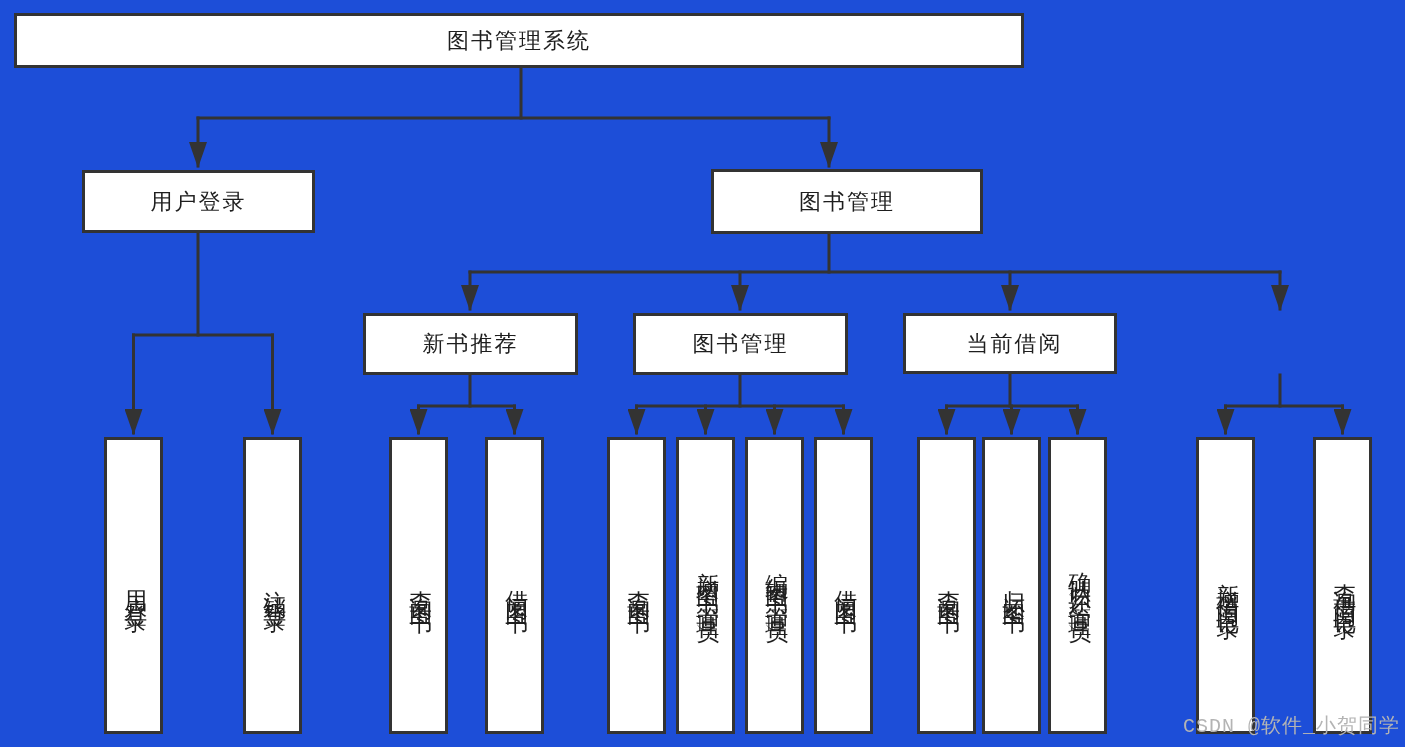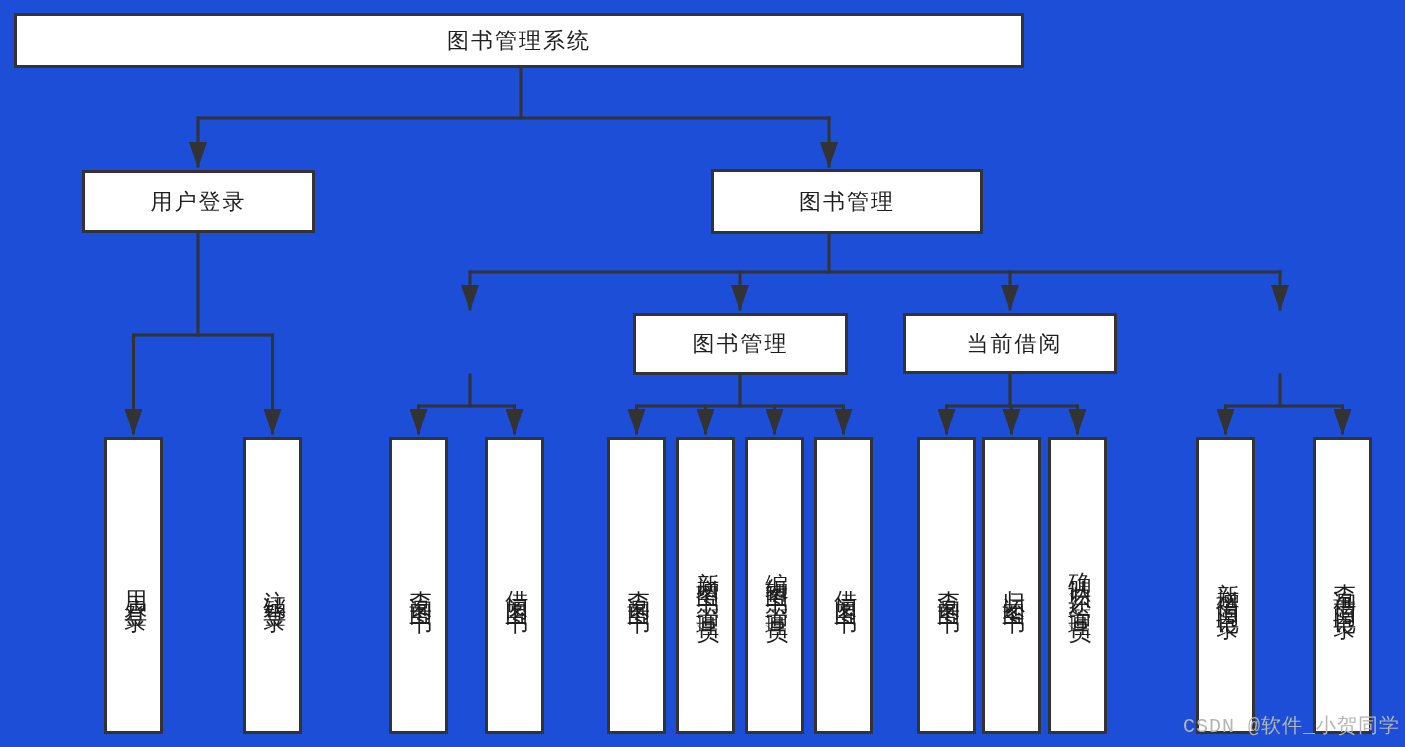--- a/index.html
+++ b/index.html
@@ -109,20 +109,23 @@
     <span class="label-h">图书管理系统</span>
   </div>
 
   <div class="box" style="left:82px; top:170px; width:233px; height:63px;">
     <span class="label-h">用户登录</span>
   </div>
   <div class="box" style="left:711px; top:169px; width:272px; height:65px;">
     <span class="label-h">图书管理</span>
   </div>
 
+  <div class="box" style="left:363px; top:313px; width:215px; height:62px;">
+    <span class="label-h">新书推荐</span>
+  </div>
   <div class="box" style="left:633px; top:313px; width:215px; height:62px;">
     <span class="label-h">图书管理</span>
   </div>
   <div class="box" style="left:903px; top:313px; width:214px; height:61px;padding-left:9px;">
     <span class="label-h">当前借阅</span>
   </div>
 
   <div class="box" style="left:104px; top:437px; width:59px; height:297px;">
     <span class="label-v">用户登录</span>
   </div>

